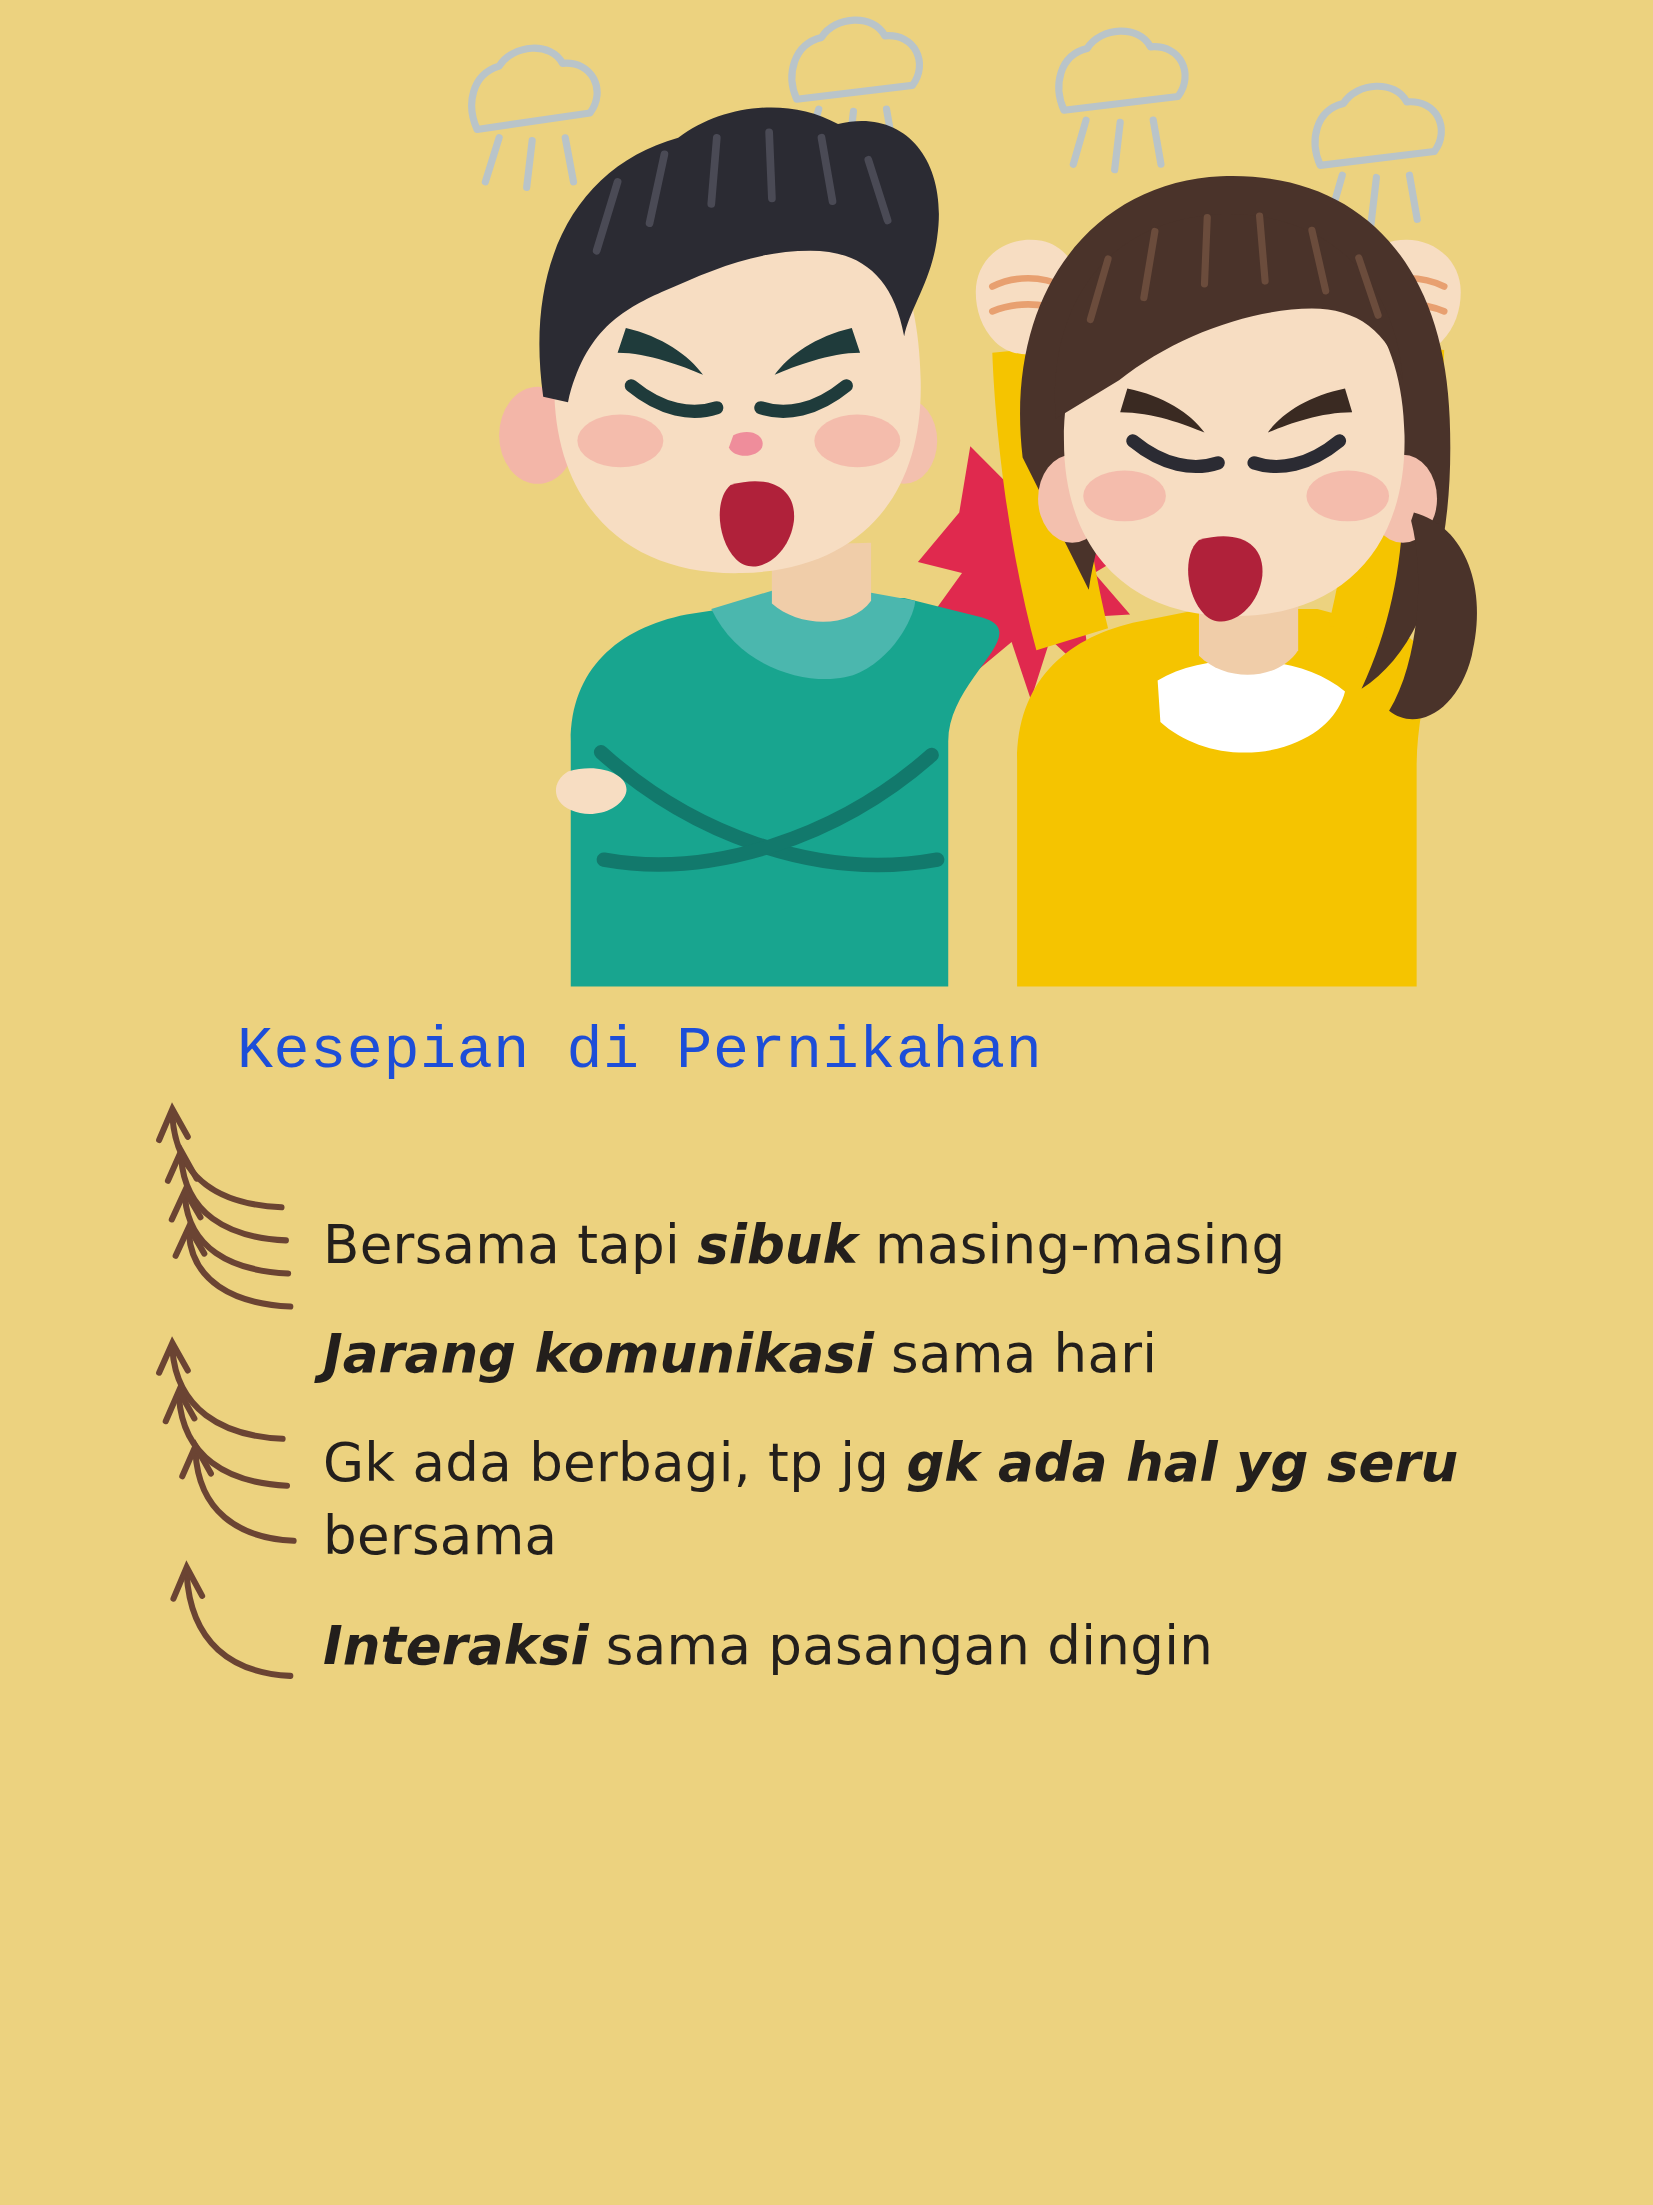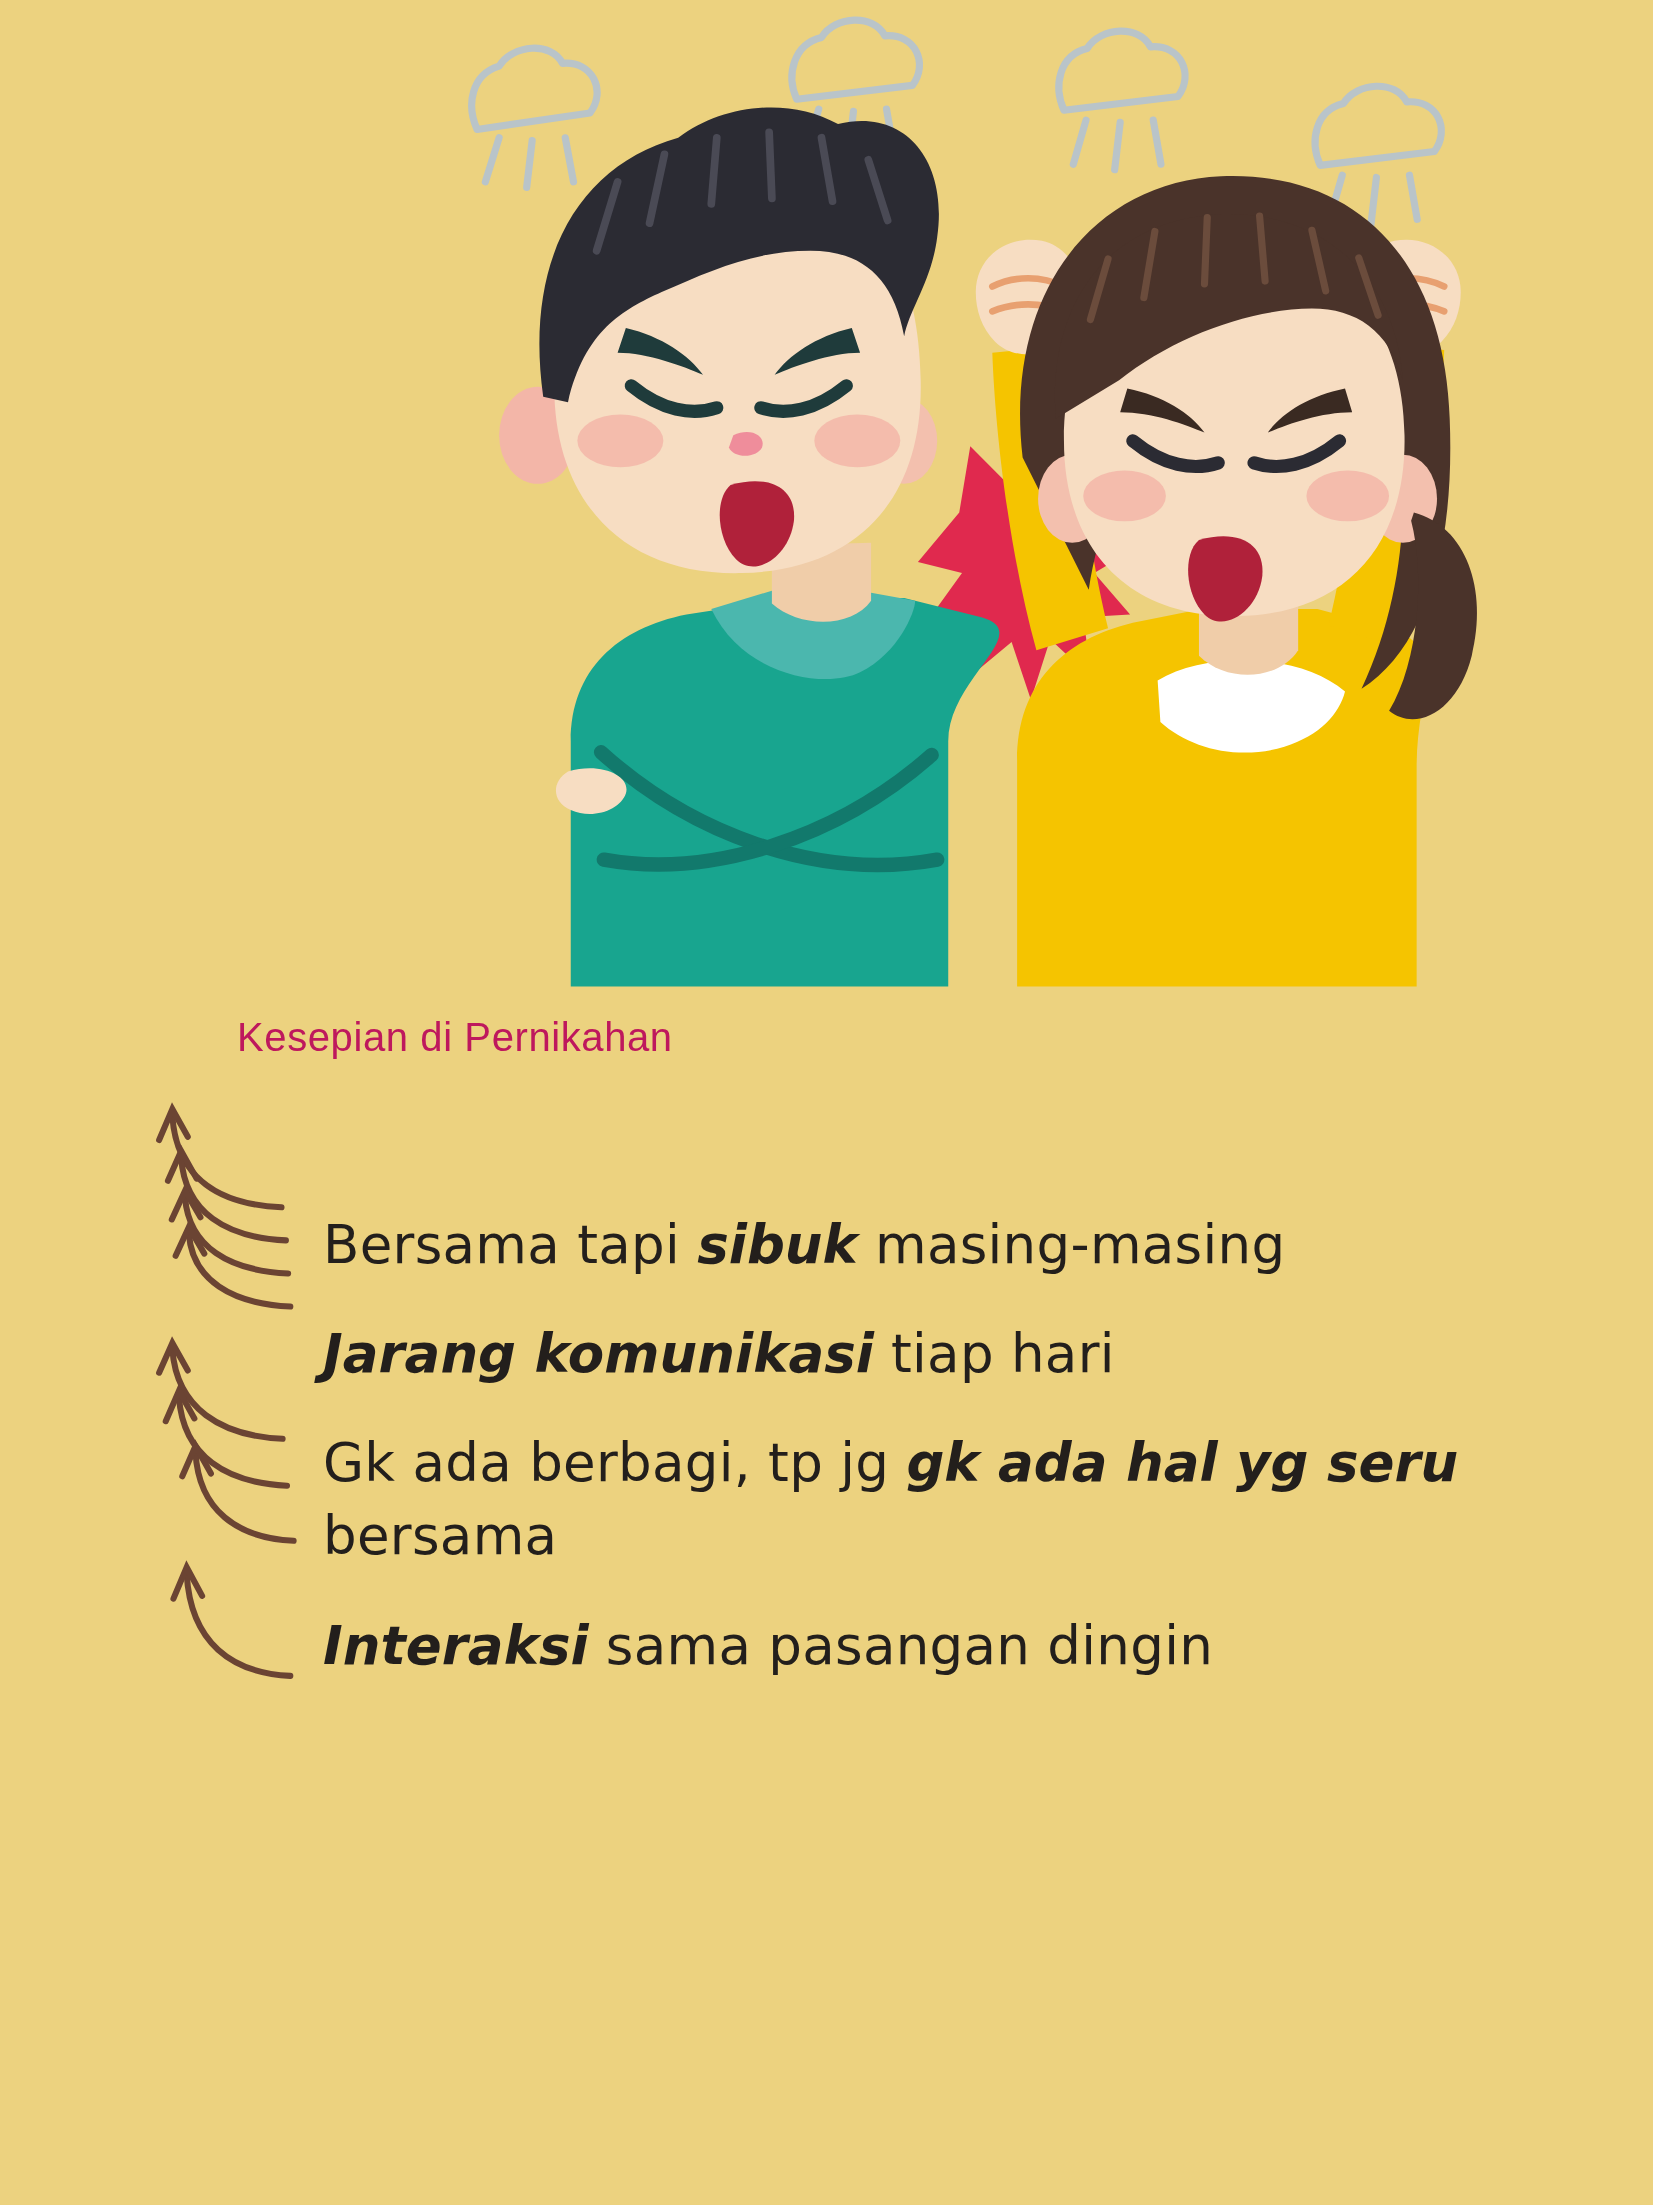--- a/index.html
+++ b/index.html
@@ -35,23 +35,23 @@
     left: 0;
     top: 1009px;
     width: 1654px;
     height: 1196px;
   }
   .heading {
     position: absolute;
     left: 237px;
     top: 0;
     width: 1323px;
-    color: #be185d;
-    font-family: Liberation Sans, sans-serif;
-    font-size: 40px;
+    color: #1d4ed8;
+    font-family: Liberation Mono, monospace;
+    font-size: 60px;
     line-height: 1.42;
     letter-spacing: 0.6px;
   }
   .list {
     position: absolute;
     left: 323px;
     top: 163px;
     width: 1312px;
   }
   .list-item {
@@ -252,21 +252,21 @@
 
     <div class="heading">
       <div>Kesepian di Pernikahan </div>
     </div>
 
     <div class="list">
       <div class="list-item">
         <span>Bersama tapi </span><b>sibuk</b><span> masing-masing</span>
       </div>
       <div class="list-item">
-        <span></span><b>Jarang komunikasi</b><span> tiap hari</span>
+        <span></span><b>Jarang komunikasi</b><span> sama hari</span>
       </div>
       <div class="list-item">
         <span>Gk ada berbagi, tp jg  </span><b>gk ada hal yg seru</b><span> bersama</span>
       </div>
       <div class="list-item">
         <span></span><b>Interaksi</b><span> sama pasangan dingin</span>
       </div>
     </div>
   </div>
 </div>

